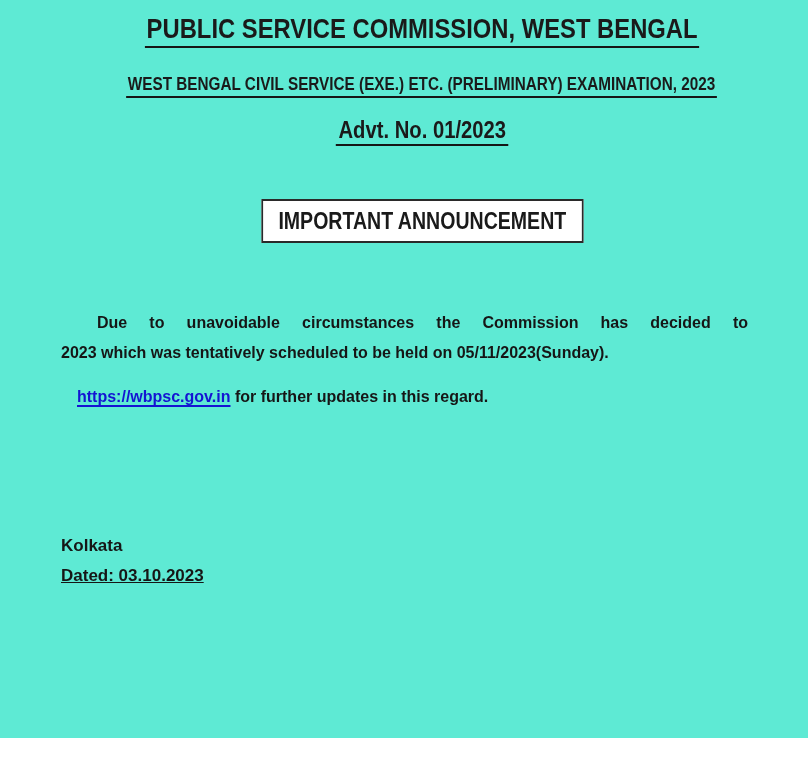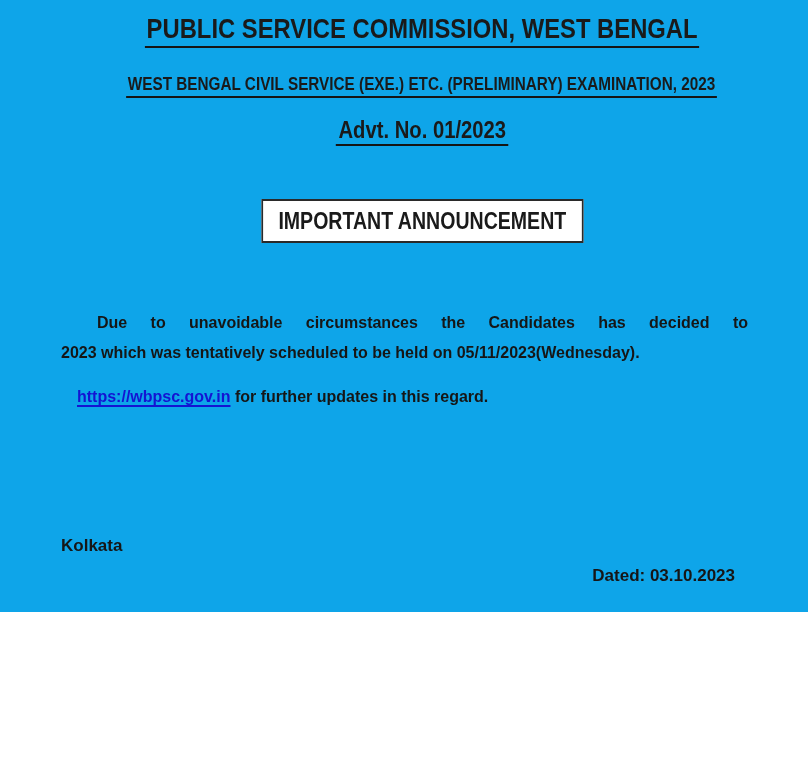--- a/index.html
+++ b/index.html
@@ -1,20 +1,20 @@
 <!DOCTYPE html>
 <html><head>
 <meta charset="utf-8">
 <style>
   html, body { margin: 0; padding: 0; background: #ffffff; }
   .page {
     position: relative;
     width: 808px;
-    height: 612px;
-    background: #0ea5e9;
+    height: 738px;
+    background: #5eead4;
     overflow: hidden;
     font-family: "Liberation Sans", "DejaVu Sans", sans-serif;
     font-weight: 700;
     color: #1a1a1a;
   }
 
   
   .headings { position: relative; left: 18px; text-align: center; padding-top: 14px; }
 
   .h1row { line-height: 34px; }
@@ -81,23 +81,24 @@
     text-underline-offset: 3px;
     font-weight: 700;
     cursor: pointer;
     margin-left: 16px;
   }
 
   
   .footer { margin-top: 119px; font-size: 17px; line-height: 30px; }
   .dated-row {
     display: flex;
-    justify-content: flex-end;
+    justify-content: flex-start;
     align-items: baseline;
     padding-right: 13px;
+    text-decoration: underline;
   }
 </style>
 </head>
 <body>
 
 <div class="page">
 
   <div class="headings">
     <div class="h1row">
       <span class="h1">PUBLIC SERVICE COMMISSION, WEST BENGAL</span>
@@ -111,22 +112,22 @@
     <div class="boxrow">
       <div class="announce-box">
         <span class="boxtext">IMPORTANT ANNOUNCEMENT</span>
       </div>
     </div>
   </div>
 
   <div class="content">
 
     <div class="para1">
-      <div class="jline indent">Due to unavoidable circumstances the Candidates has decided to</div>
-      <div class="lline">2023 which was tentatively scheduled to be held on 05/11/2023(Wednesday).</div>
+      <div class="jline indent">Due to unavoidable circumstances the Commission has decided to</div>
+      <div class="lline">2023 which was tentatively scheduled to be held on 05/11/2023(Sunday).</div>
     </div>
 
     <div class="para2">
       <div class="lline">
         <a class="weblink" href="#">https://wbpsc.gov.in</a><span> for further updates in this regard.</span>
       </div>
     </div>
 
     <div class="footer">
       <div class="place">Kolkata</div>

